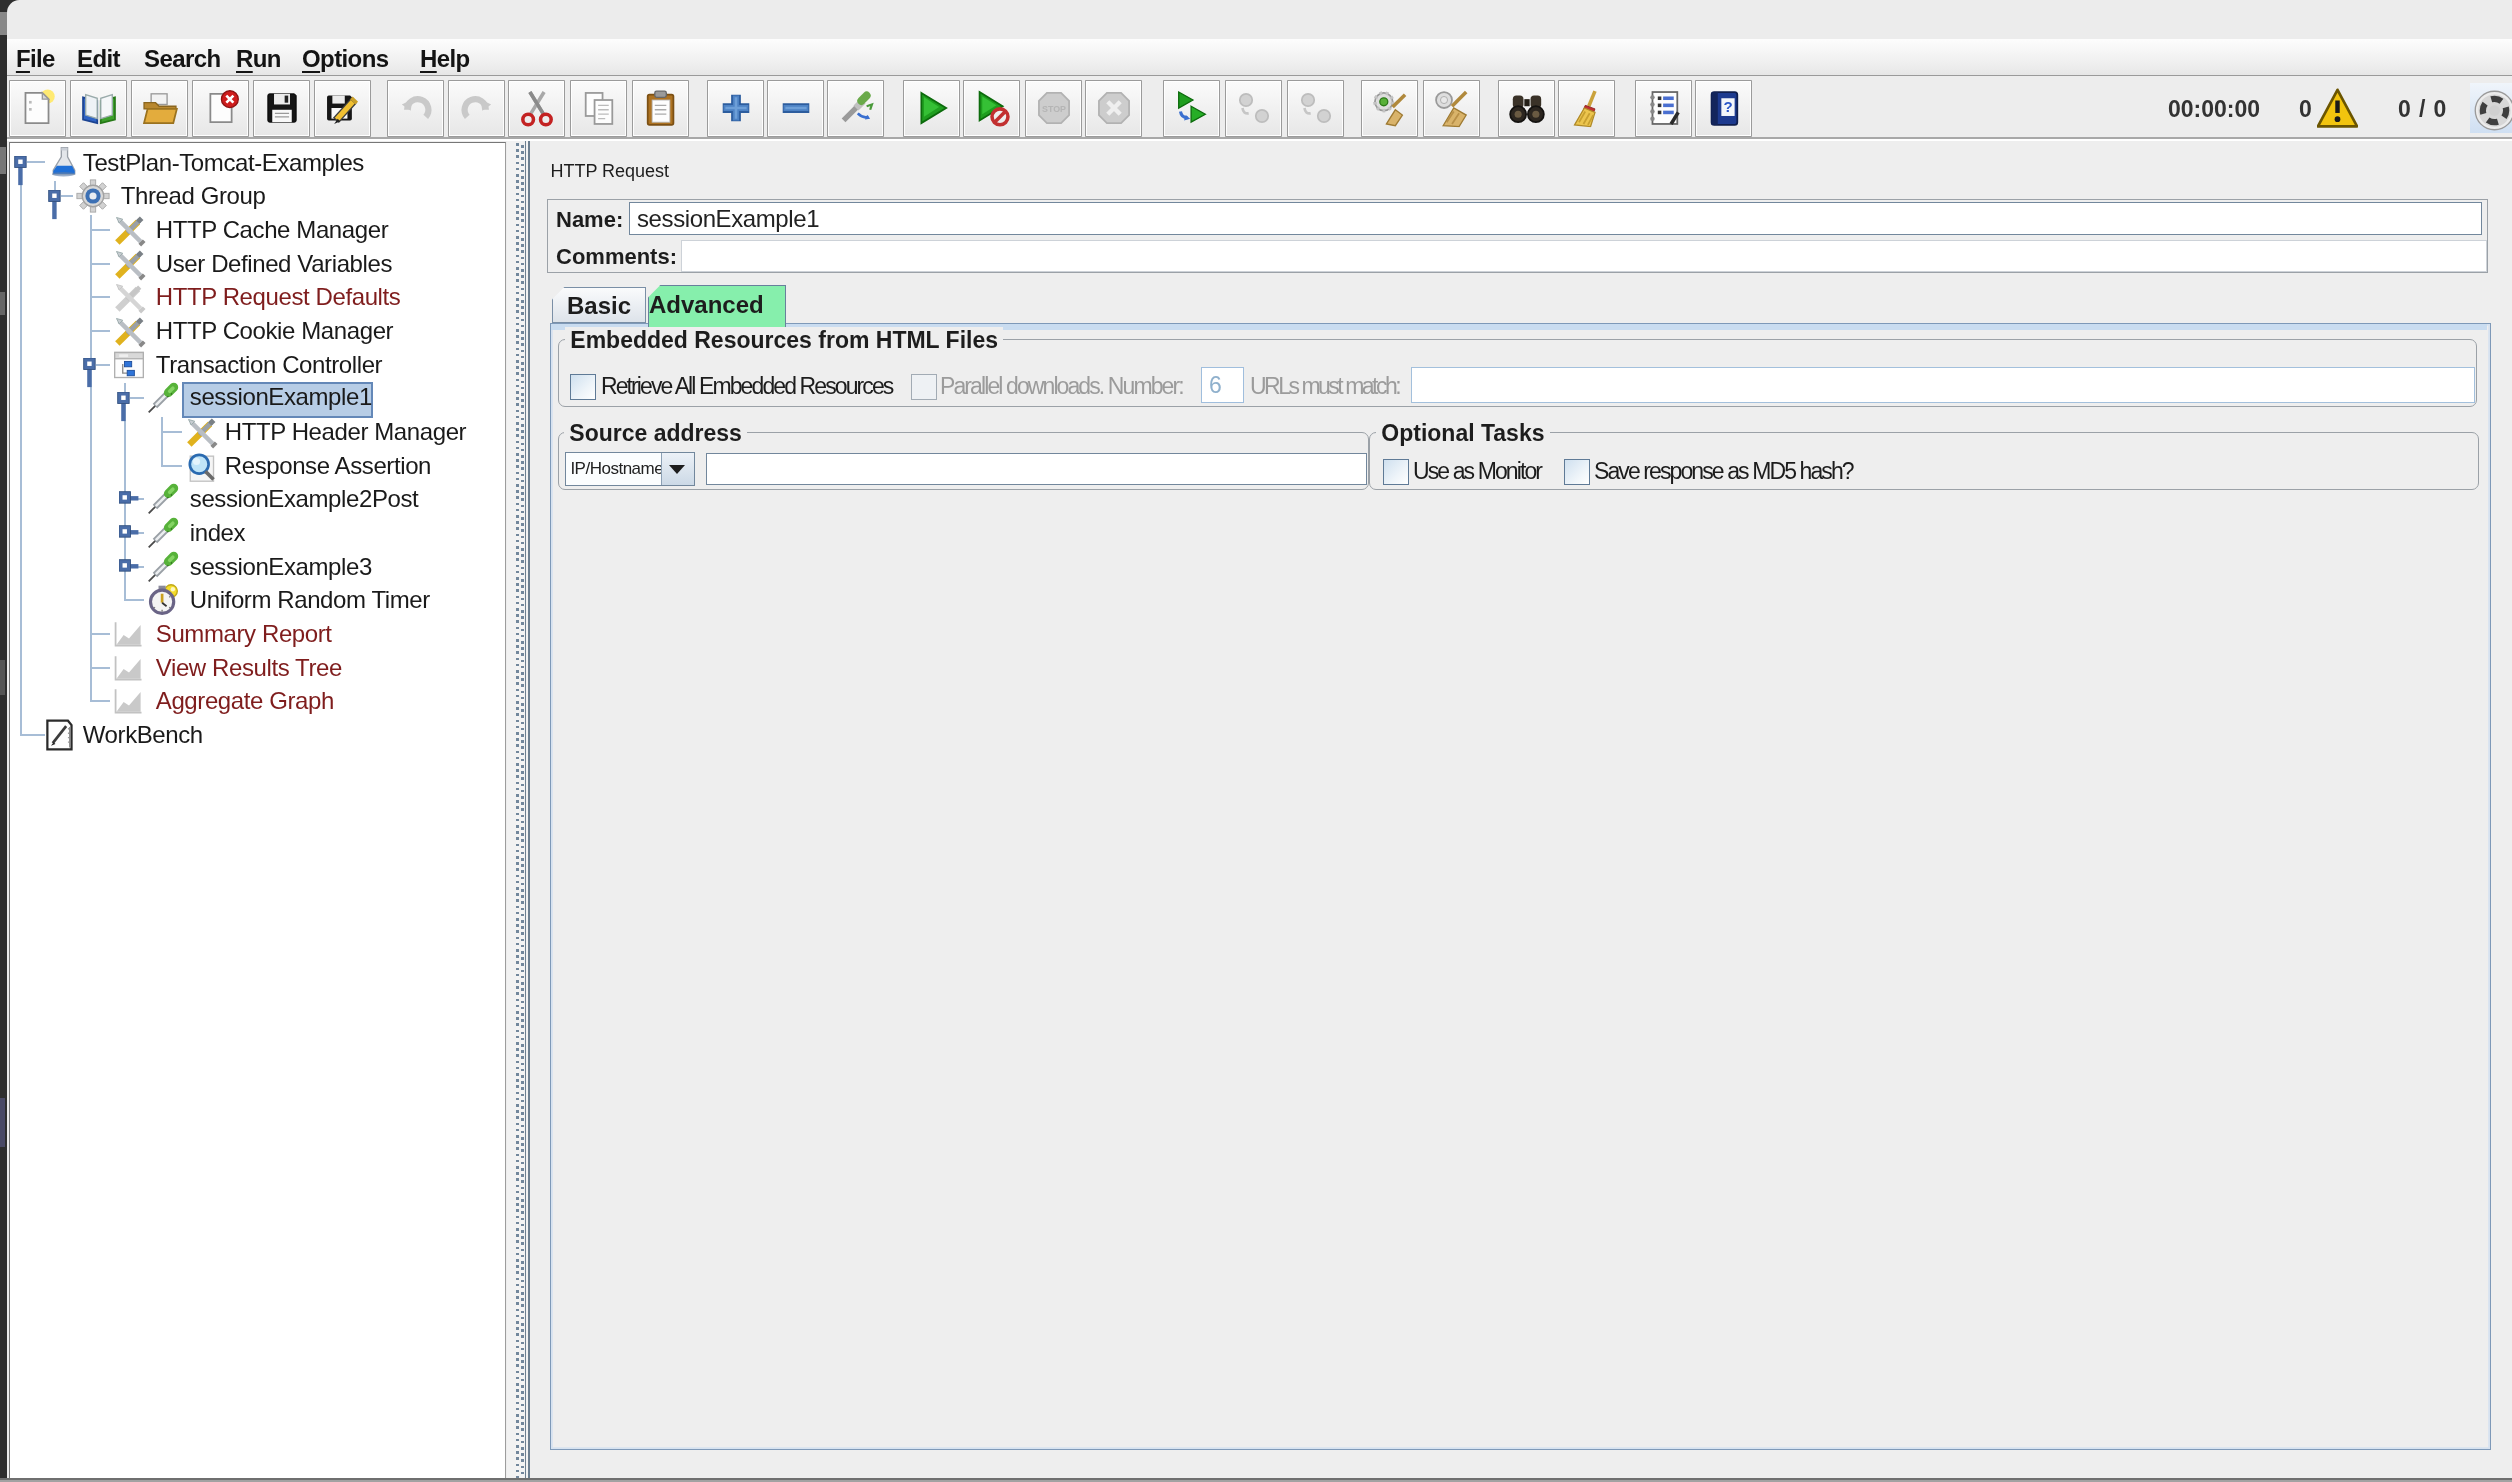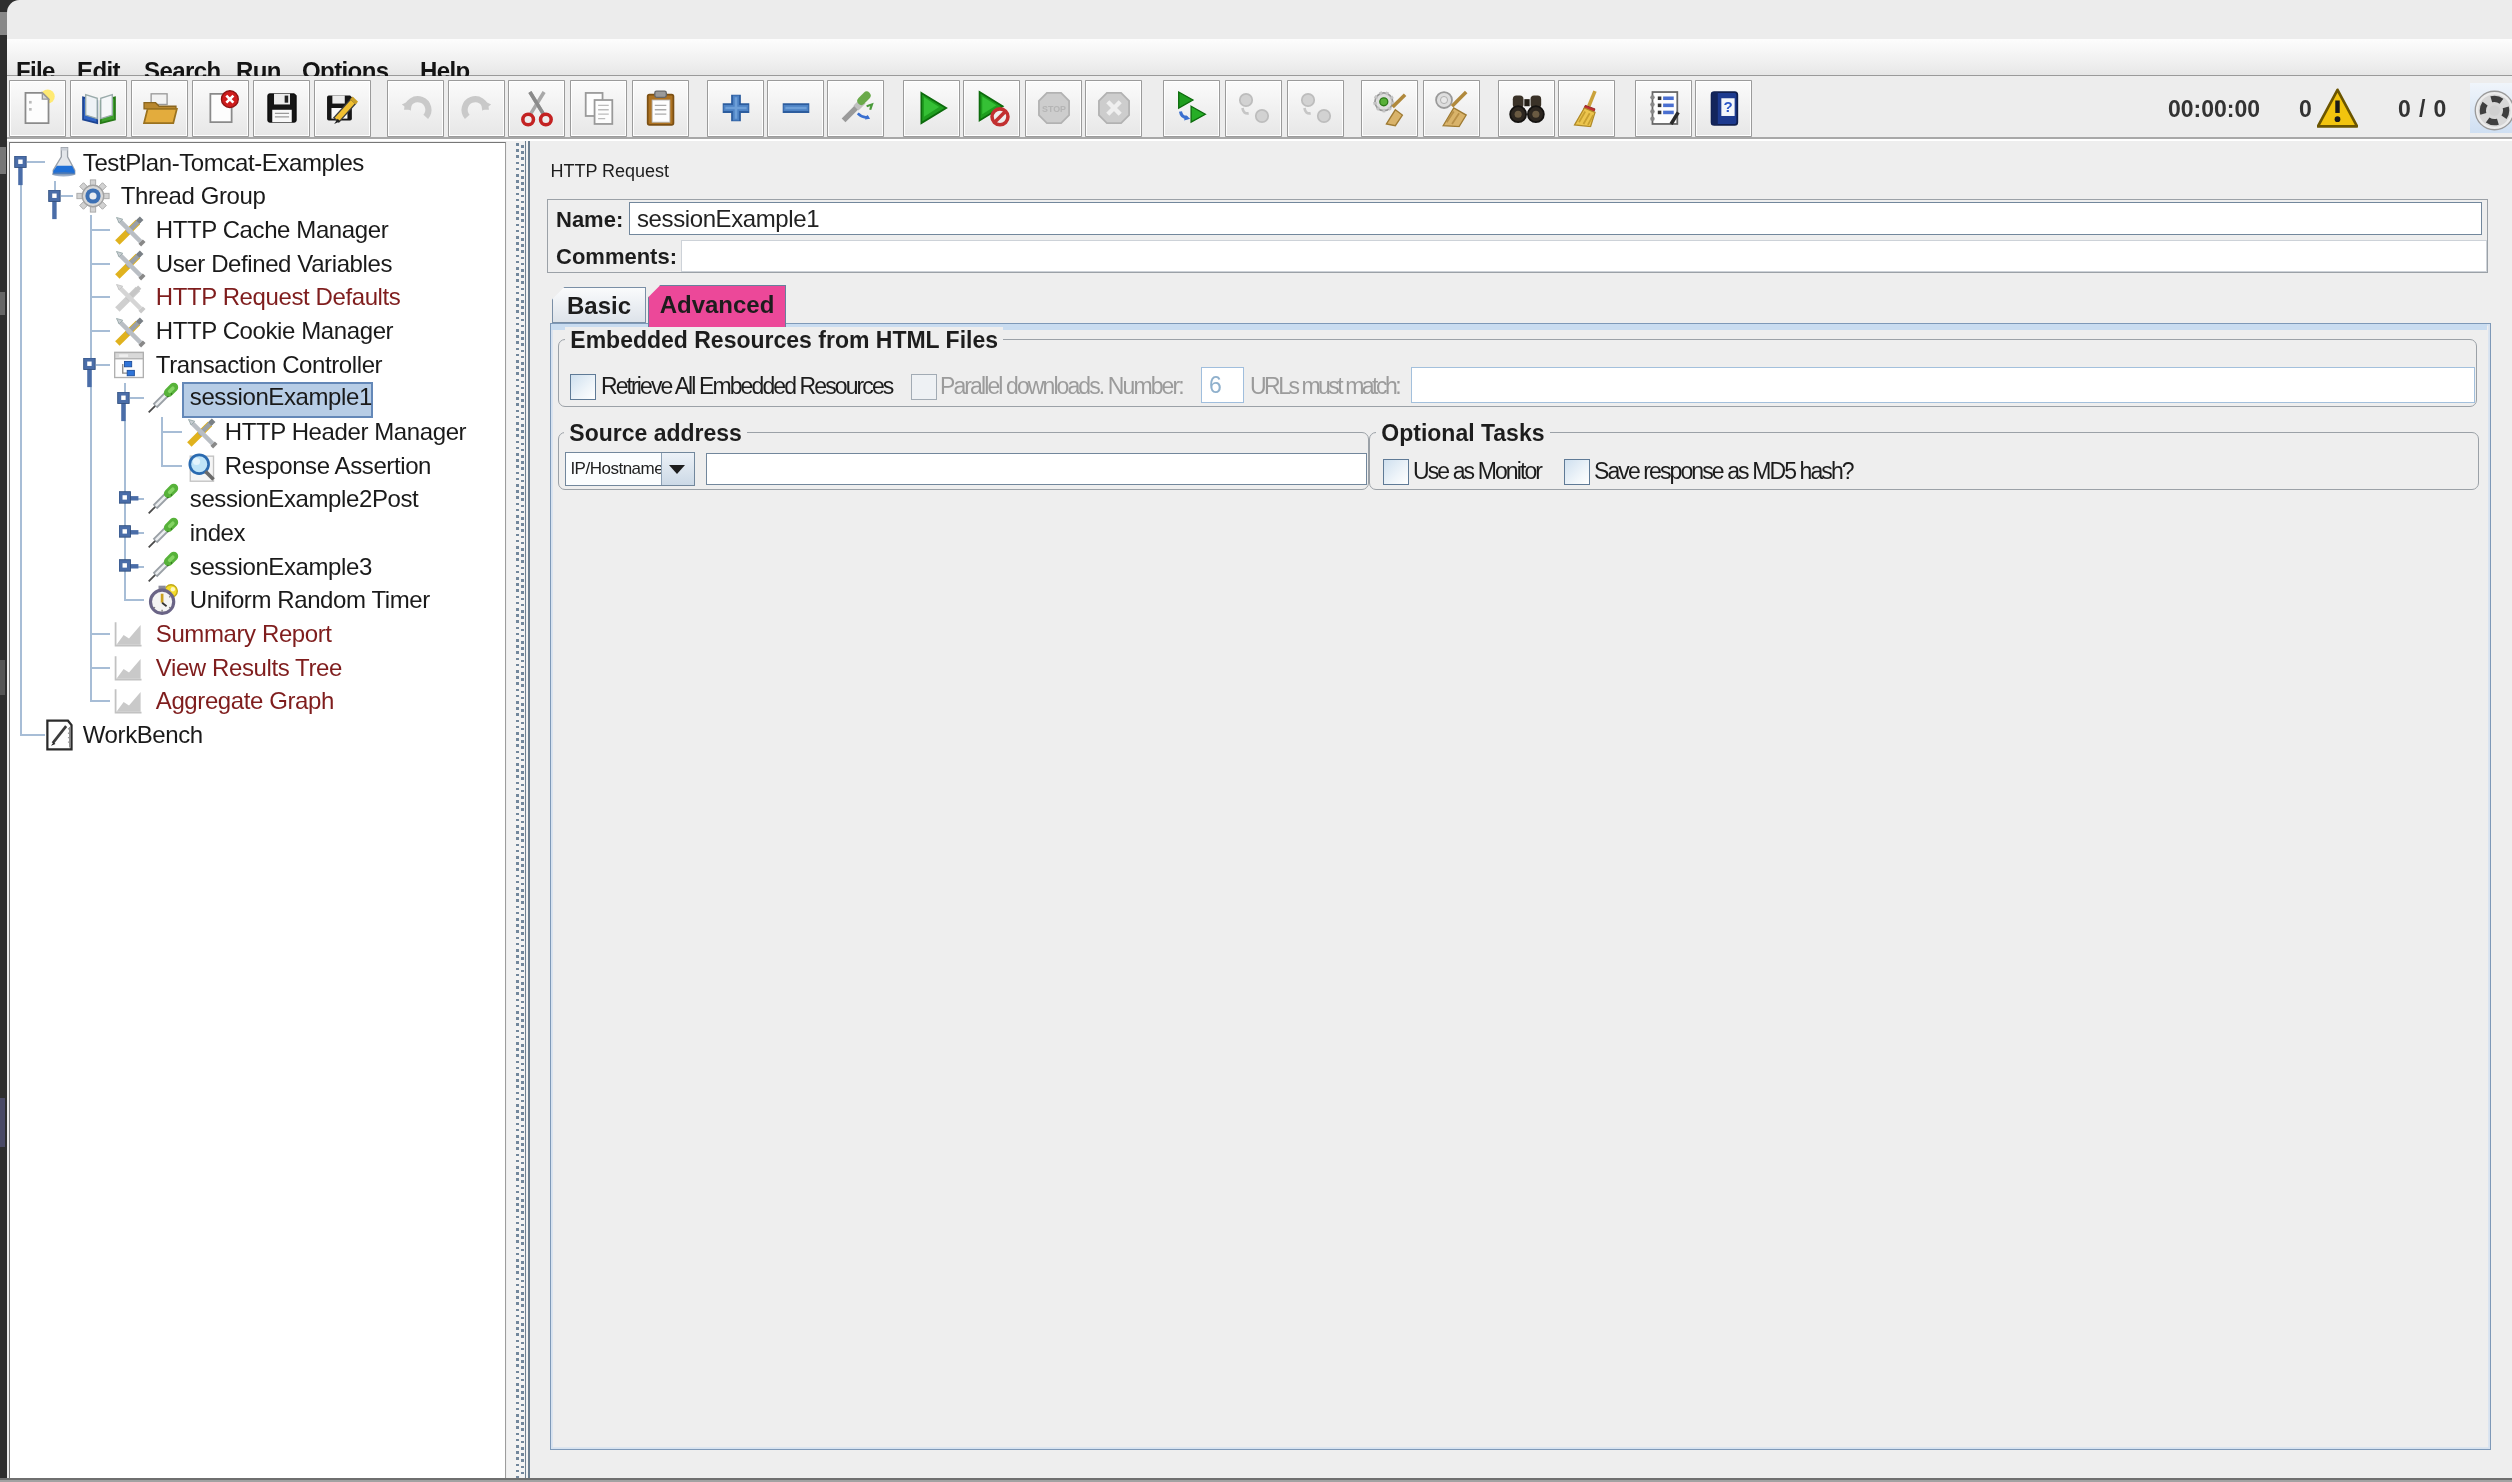--- a/index.html
+++ b/index.html
@@ -8,21 +8,21 @@
      border-top-left-radius:12.4px;overflow:hidden;}
 
 #titlebar{position:absolute;left:0;top:0;width:100%;height:38px;
   background:linear-gradient(#f7f7f7,#e3e3e3 55%,#cdcdcd);border-bottom:0.9px solid #7f7f7f;}
 .light{position:absolute;top:8.9px;width:20.4px;height:20.4px;border-radius:50%;}
 #title{position:absolute;top:5.3px;left:471px;width:1789px;text-align:center;
   font-size:27.5px;font-weight:bold;color:#3b3b3b;letter-spacing:0px;white-space:nowrap;}
 
 #menubar{position:absolute;left:0;top:39px;width:100%;height:36px;
   background:linear-gradient(#fdfdfd,#ececec 80%,#e6e6e6);border-bottom:0.9px solid #9a9a9a;}
-.menu{position:absolute;top:6.2px;font-size:24px;font-weight:bold;color:#141414;letter-spacing:-0.6px;margin-top:12px;}
+.menu{position:absolute;top:6.2px;font-size:24px;font-weight:bold;color:#141414;letter-spacing:-0.6px;}
 .menu u{text-decoration-thickness:1.8px;text-underline-offset:3.5px;}
 
 #toolbar{position:absolute;left:0;top:76px;width:100%;height:65px;background:#ededed;padding-left:48px;}
 #toolbar .sep{position:absolute;left:0;top:61px;width:100%;height:3.5px;
   background:linear-gradient(#a8a8a8 0 1.8px,#ffffff 1.8px 3.5px);}
 .tbtn{position:absolute;top:3.5px;width:55px;height:55px;background:linear-gradient(#fbfbfb,#e7e7e7);
   border:0.9px solid #9b9b9b;box-shadow:inset 0 0 0 0.9px #ffffff;border-radius:0.9px;}
 .tbtn svg{position:absolute;left:50%;top:50%;transform:translate(-50%,-50%);}
 .tbtext{position:absolute;top:19.5px;font-size:23px;font-weight:bold;color:#333;}
 
@@ -524,21 +524,21 @@
 <div style="position:absolute;left:17px;top:58px;width:1939px;height:72px;border:1.8px solid #9ba1a7"></div>
 <div style="position:absolute;left:26px;top:66px;font-size:22px;font-weight:bold;color:#1d1d1d">Name:</div>
 <div class="field" style="left:99px;top:61px;width:1851px;height:31px;border-color:#72879c">
           <div style="position:absolute;left:7px;top:1.8px;font-size:24px;letter-spacing:-0.4px;color:#222">sessionExample1</div>
         </div>
 <div style="position:absolute;left:26px;top:103px;font-size:22px;font-weight:bold;color:#1d1d1d">Comments:</div>
 <div style="position:absolute;left:151px;top:99px;width:1804px;height:30px;background:#fff;border:0.9px solid #cdd2d8"></div>
 <div style="position:absolute;left:19.5px;top:182px;width:1939px;height:1125px;border:1.8px solid #7e99b8;box-shadow:inset 0 0 0 1.8px #d6e2f0"></div>
 <div style="position:absolute;left:21px;top:183px;width:1936px;height:6.2px;background:#c9dcf0"></div>
 <div style="position:absolute;left:22px;top:146px;width:92px;height:34px;background:linear-gradient(#fafbfc,#dde3ea);border:1.8px solid #7a8fa6;clip-path:polygon(0 12.4px,12.4px 0,100% 0,100% 100%,0 100%);font-size:24px;font-weight:bold;color:#1d1d1d;text-align:center;line-height:35px">Basic</div>
-<div style="position:absolute;left:118px;top:144px;width:136px;height:44px;background:#ec4899;border:1.8px solid #68809c;border-bottom:none;clip-path:polygon(0 12.4px,12.4px 0,100% 0,100% 100%,0 100%);font-size:24px;font-weight:bold;color:#1d1d1d;text-align:center;line-height:37px">Advanced</div>
+<div style="position:absolute;left:118px;top:144px;width:136px;height:44px;background:#86efac;border:1.8px solid #68809c;border-bottom:none;clip-path:polygon(0 12.4px,12.4px 0,100% 0,100% 100%,0 100%);font-size:24px;font-weight:bold;color:#1d1d1d;text-align:left;line-height:37px">Advanced</div>
 <div class="grp" style="left:28px;top:198px;width:1917px;height:66px"></div>
 <div class="gtitle" style="left:35px;top:186px">Embedded Resources from HTML Files</div>
 <div class="cb" style="left:40px;top:233px"></div>
 <div class="rlabel" style="left:71px;top:229px">Retrieve All Embedded Resources</div>
 <div class="cb dis" style="left:381px;top:233px"></div>
 <div class="rlabel dis" style="left:410px;top:229px">Parallel downloads. Number:</div>
 <div style="position:absolute;left:671px;top:226px;width:34px;height:34px;background:#fff;border:1.8px solid #a0bedd;font-size:23px;color:#8fb0cc;padding-left:7px;line-height:35px">6</div>
 <div class="rlabel dis" style="left:720px;top:229px;letter-spacing:-2.5px">URLs must match:</div>
 <div style="position:absolute;left:881px;top:226px;width:1062px;height:34px;background:#fff;border:1.8px solid #a3c0dc"></div>
 <div class="grp" style="left:28px;top:291px;width:809px;height:56px"></div>

